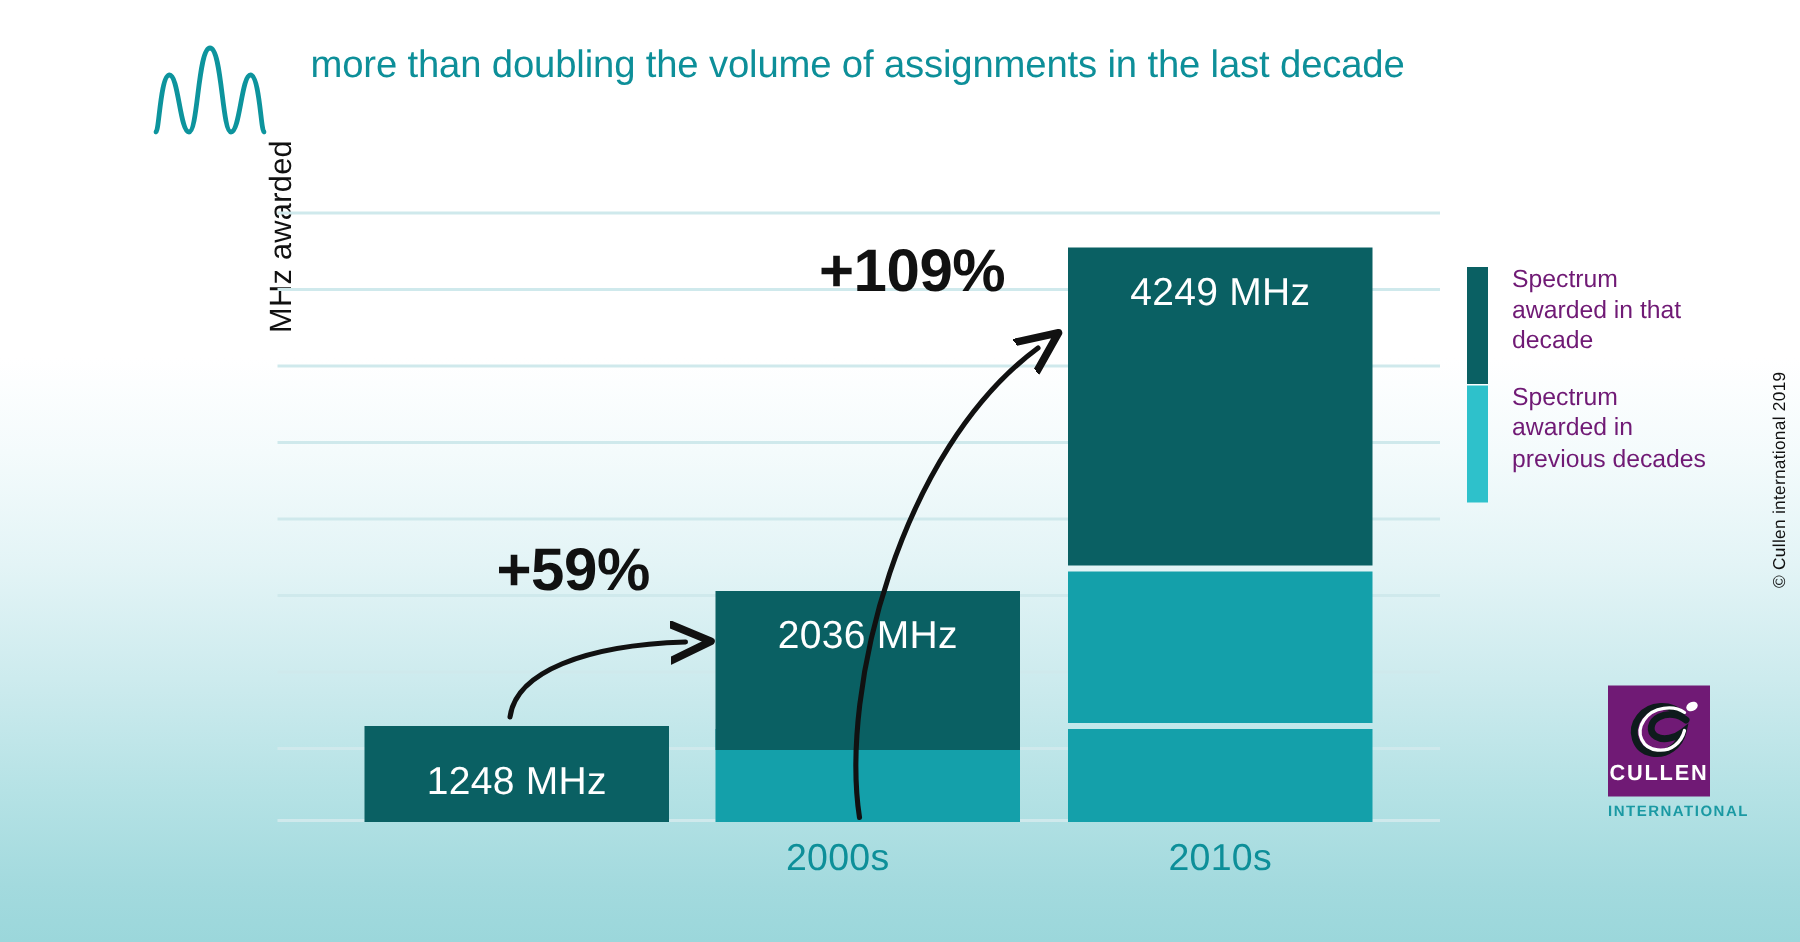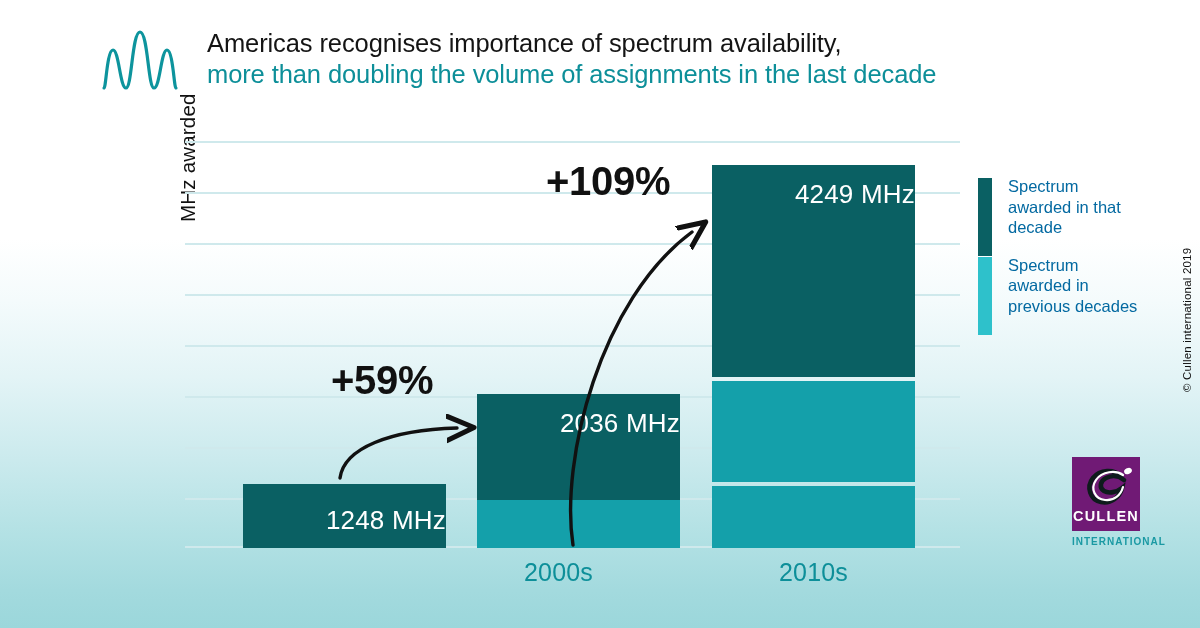--- a/index.html
+++ b/index.html
@@ -29,21 +29,21 @@
     position:absolute;left:176px;top:222px;
     transform:rotate(-90deg);transform-origin:left top;
     font-size:20.5px;color:#111;white-space:nowrap;letter-spacing:.2px;
   }
 
   .bar-group{position:absolute;bottom:0;width:203px;}
   .seg{position:absolute;left:0;width:203px;box-sizing:border-box;}
   .seg.dark{background:#0a6063;}
   .seg.light{background:#14a0aa;}
   .seg .seg-label{
-    position:absolute;left:0;right:0;top:14px;text-align:right;
+    position:absolute;left:0;right:0;top:14px;text-align:center;
     color:#ffffff;font-size:26px;letter-spacing:.2px;
   }
   .seg.first-dark .seg-label{top:auto;bottom:12px;}
 
   .xlabel{
     position:absolute;top:558px;width:203px;text-align:center;
     font-size:25px;color:#0d8f99;letter-spacing:.2px;
   }
 
   
@@ -51,21 +51,21 @@
   #pct-1{left:331px;top:358px;}
   #pct-2{left:546px;top:159px;}
   #arrows{position:absolute;left:0;top:0;width:1200px;height:628px;pointer-events:none;}
 
   
   #legend{position:absolute;left:978px;top:176px;width:160px;}
   .legend-row{position:relative;margin-bottom:17px;padding-left:30px;}
   .legend-swatch{position:absolute;left:0;top:2px;width:14px;height:78px;}
   .legend-swatch.dark{background:#0a6063;}
   .legend-swatch.light{background:#2ec1cb;}
-  .legend-text{font-size:16.5px;line-height:20.5px;color:#0369a1;}
+  .legend-text{font-size:16.5px;line-height:20.5px;color:#701a75;}
 
   
   #logo-wrap{position:absolute;left:1072px;top:457px;width:74px;}
   #logo-box{position:relative;width:68px;height:74px;background:#701a75;}
   #logo-mark{position:absolute;left:8px;top:6px;width:58px;height:46px;}
   #logo-word{position:absolute;left:0;right:0;bottom:7px;text-align:center;color:#fff;font-size:14.5px;letter-spacing:1.2px;font-weight:700;}
   #logo-sub{margin-top:5px;text-align:center;color:#1a99a3;font-size:10px;letter-spacing:1.0px;font-weight:700;}
 
   #copyright{
     position:absolute;left:1181px;top:392px;
@@ -76,21 +76,20 @@
 </head>
 <body>
 
 <div class="stage">
 
   <svg id="wave-icon" viewBox="0 0 80 72">
     <path d="M4 62 C6 62 7 24 13 24 C19 24 20 62 26 62 C32 62 32 6 40 6 C48 6 48 62 54 62 C60 62 61 24 67 24 C73 24 74 62 76 62" fill="none" stroke="#0d949d" stroke-width="3.2" stroke-linecap="round" stroke-linejoin="round"></path>
   </svg>
 
   <div id="title-block">
-    <div class="title-line title-1">Americas recognises importance of spectrum availability,</div>
     <div class="title-line title-2">more than doubling the volume of assignments in the last decade</div>
   </div>
 
 
   <div id="y-axis-title">MHz awarded</div>
 
   <div id="plot">
 
     <div class="gridline" style="top:0px"></div>
     <div class="gridline" style="top:51px"></div>

